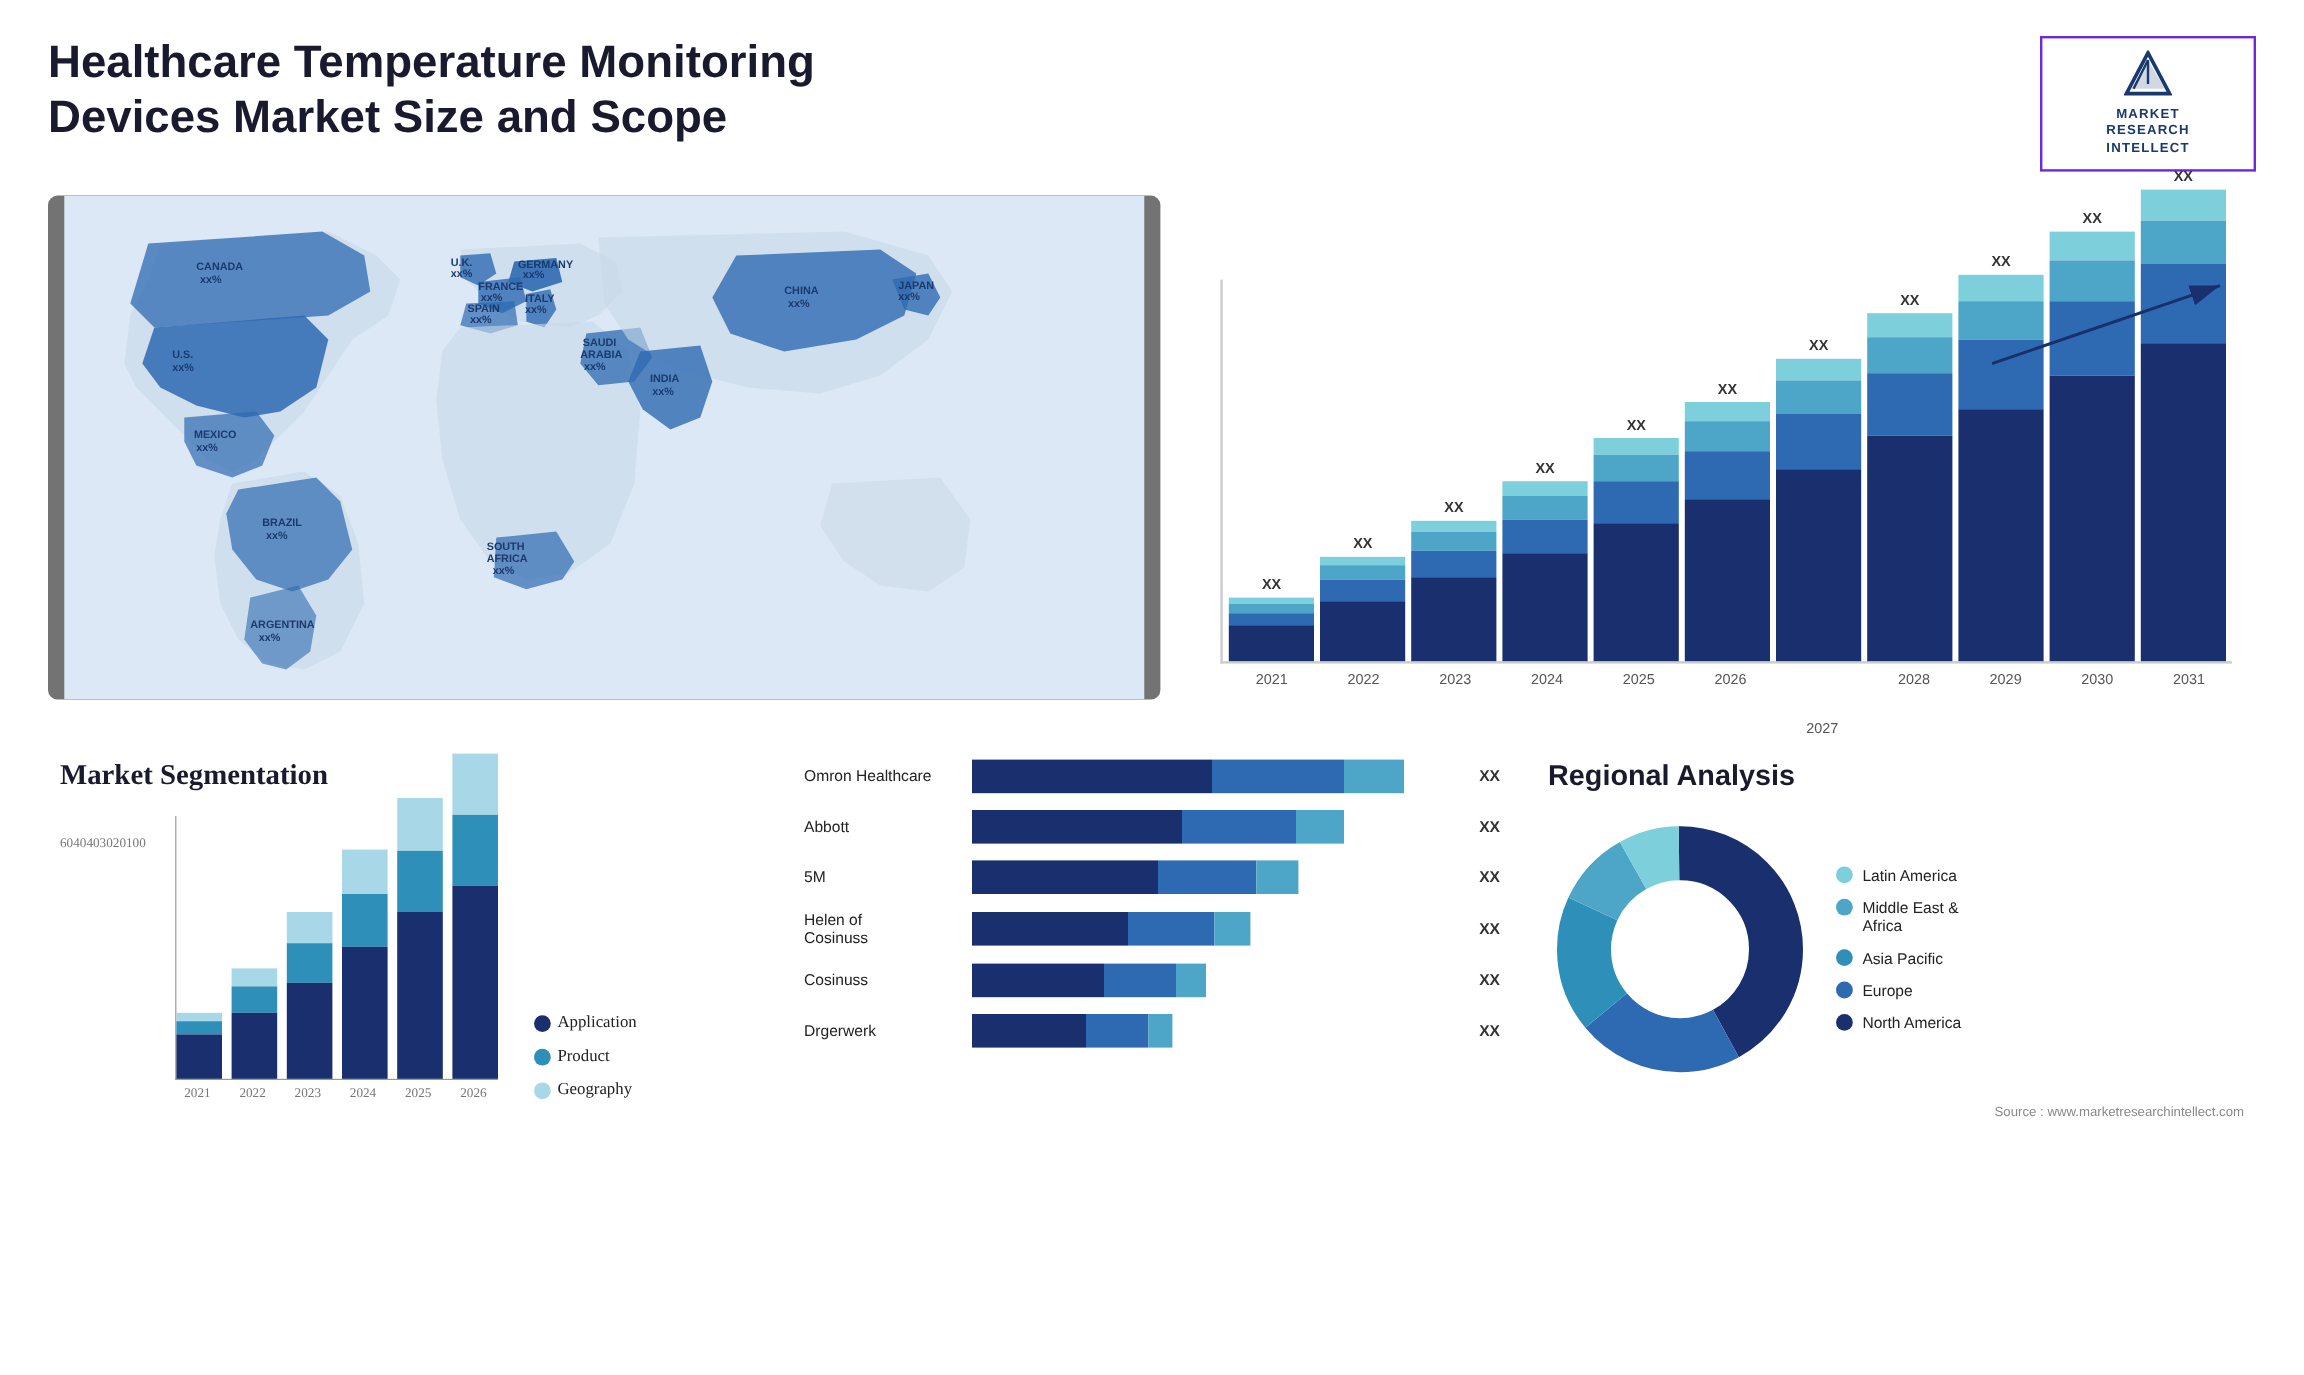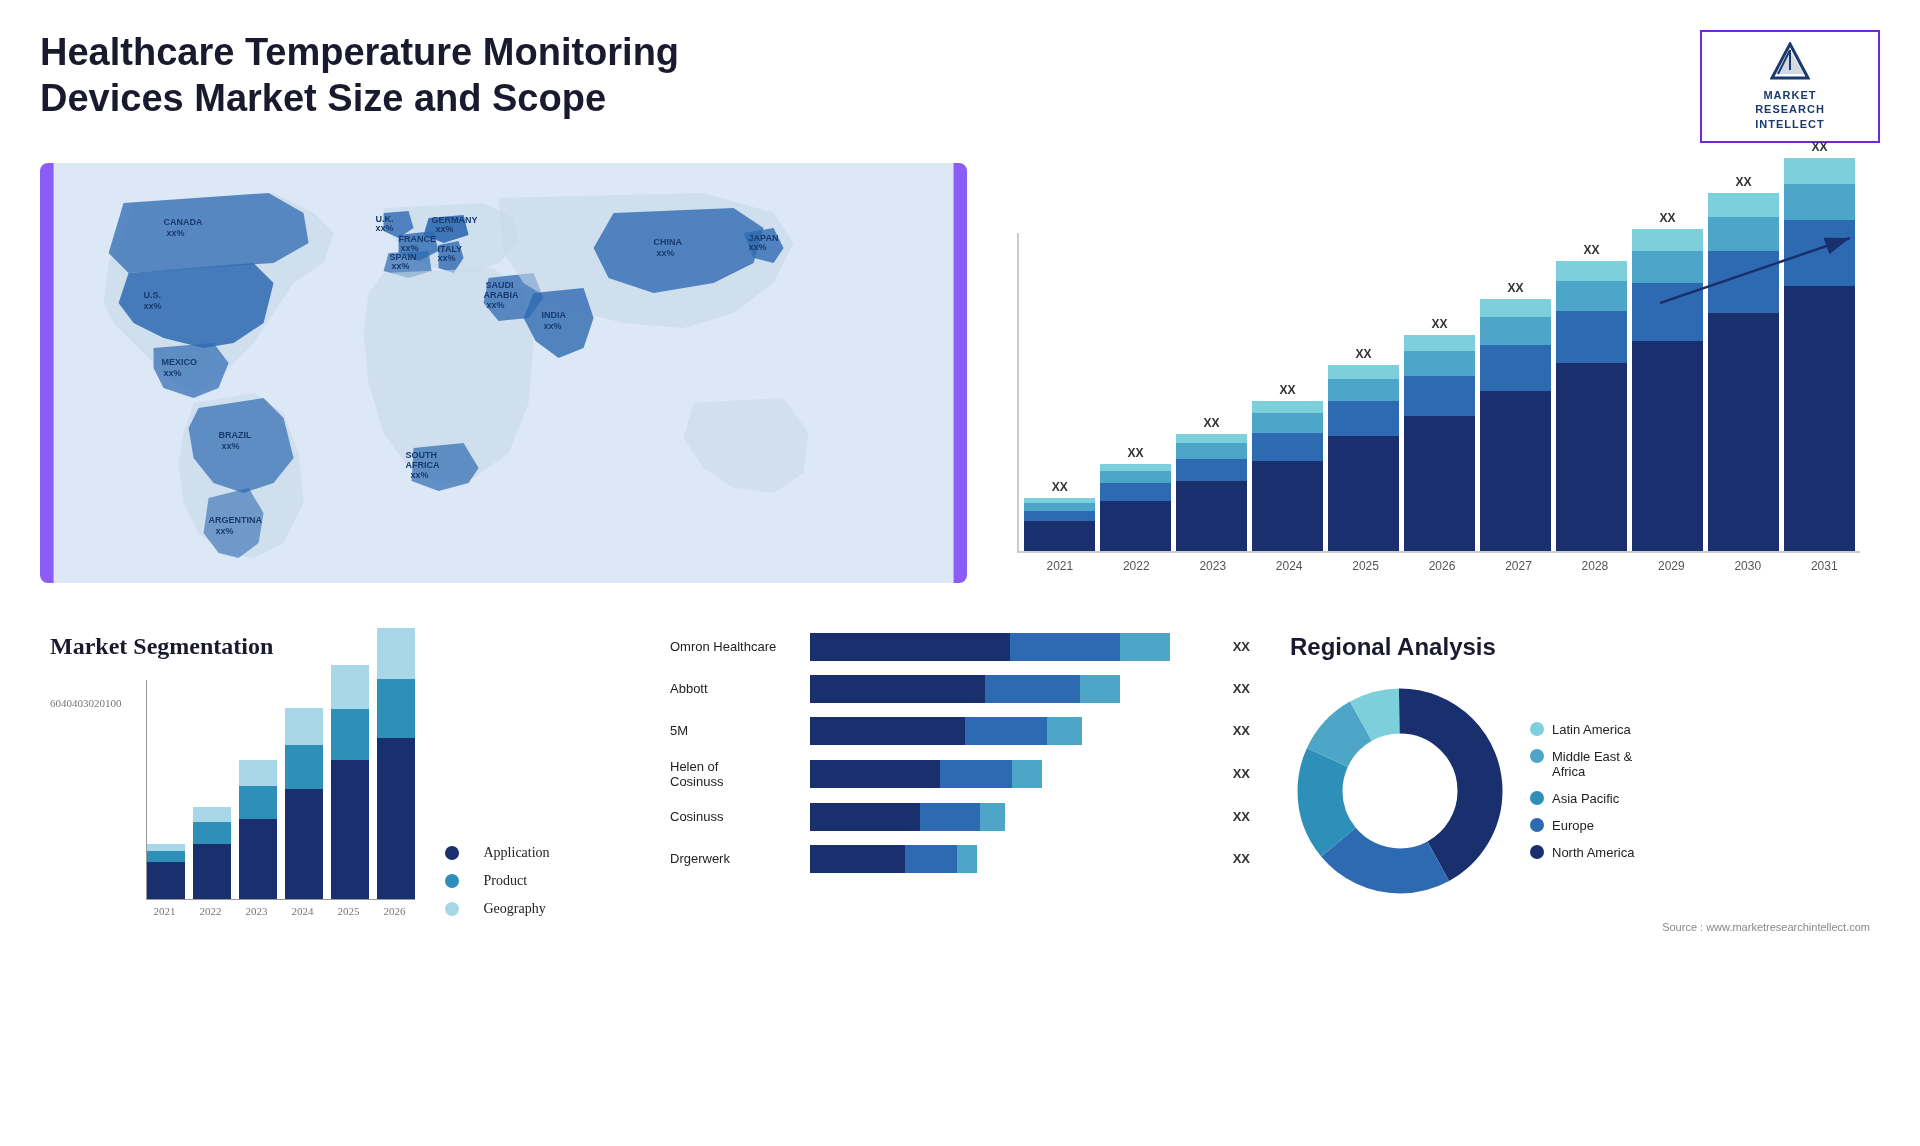--- a/index.html
+++ b/index.html
@@ -54,21 +54,21 @@
       display: flex;
       gap: 30px;
       margin-bottom: 40px;
     }
 
     
     .map-container {
       flex: 1.1;
       position: relative;
       height: 420px;
-      background: #8b5cf6;
+      background: #737373;
       border-radius: 8px;
       overflow: hidden;
     }
     .map-svg {
       width: 100%;
       height: 100%;
     }
 
     
     .bar-chart-container {
@@ -104,21 +104,21 @@
     }
     .seg-legend {
       display: flex;
       flex-direction: column;
       gap: 12px;
       margin-left: 10px;
     }
     .legend-item {
       display: flex;
       align-items: center;
-      gap: 25px;
+      gap: 6px;
       font-size: 14px;
     }
     .legend-dot {
       width: 14px;
       height: 14px;
       border-radius: 50%;
     }
 
     
     .players-container {
@@ -429,21 +429,21 @@
         </div>
       </div>
 
       <div style="display:flex; gap:5px; padding-left:7px; margin-top:6px;">
         <div style="flex:1;text-align:center;font-size:12px;color:#555;">2021</div>
         <div style="flex:1;text-align:center;font-size:12px;color:#555;">2022</div>
         <div style="flex:1;text-align:center;font-size:12px;color:#555;">2023</div>
         <div style="flex:1;text-align:center;font-size:12px;color:#555;">2024</div>
         <div style="flex:1;text-align:center;font-size:12px;color:#555;">2025</div>
         <div style="flex:1;text-align:center;font-size:12px;color:#555;">2026</div>
-        <div style="flex:1;text-align:center;font-size:12px;color:#555;">2027</div>
+        <div style="flex:1;text-align:center;font-size:12px;color:#555;margin-top:41px;">2027</div>
         <div style="flex:1;text-align:center;font-size:12px;color:#555;">2028</div>
         <div style="flex:1;text-align:center;font-size:12px;color:#555;">2029</div>
         <div style="flex:1;text-align:center;font-size:12px;color:#555;">2030</div>
         <div style="flex:1;text-align:center;font-size:12px;color:#555;">2031</div>
       </div>
     </div>
   </div>
 </div>
 
 <div class="bottom-section">

